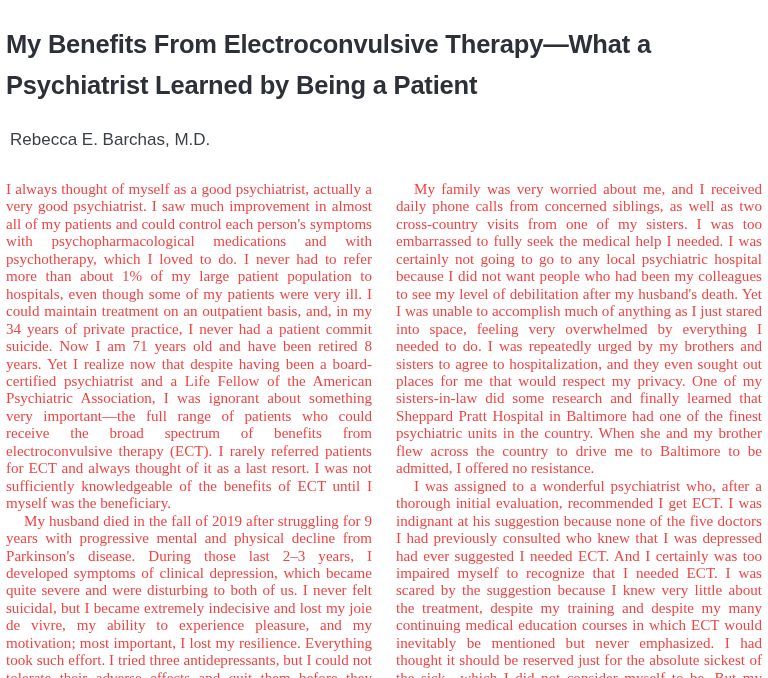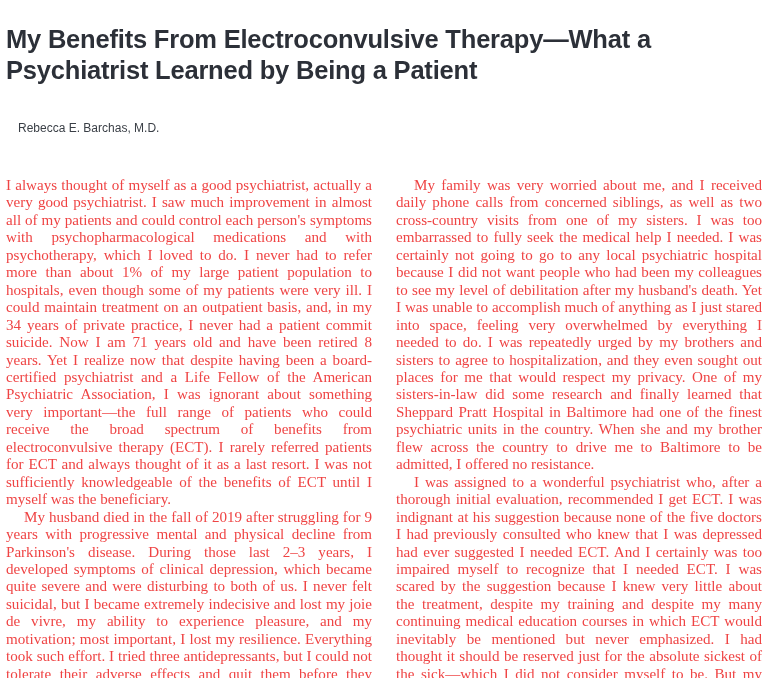--- a/index.html
+++ b/index.html
@@ -13,33 +13,33 @@
     height: 678px;
     background: #ffffff;
     overflow: hidden;
     box-sizing: border-box;
     padding: 0 6px;
   }
   .article-title {
     font-family: "Liberation Sans", sans-serif;
     font-weight: bold;
     font-size: 25.5px;
-    line-height: 31px;
+    line-height: 41px;
     color: #2c3038;
     letter-spacing: -0.2px;
     margin: 0;
     padding-top: 24px;
     max-width: 740px;
   }
   .byline {
     font-family: "Liberation Sans", sans-serif;
-    font-size: 12px;
+    font-size: 17px;
     line-height: 16px;
     color: #3a3f46;
-    margin: 12px;
+    margin: 4px;
     padding-top: 22px;
   }
   .columns {
     display: flex;
     flex-direction: row;
     gap: 24px;
     padding-top: 29px;
   }
   .column {
     width: 366px;

